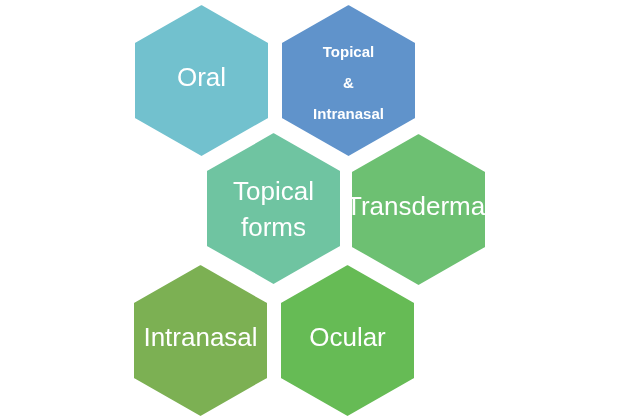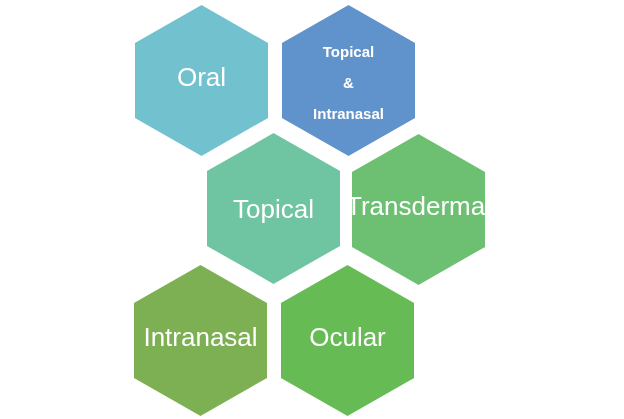--- a/index.html
+++ b/index.html
@@ -83,20 +83,21 @@
       <span class="line">Intranasal</span>
     </div>
   </div>
 
   <div class="hex hex-dosage">
     <svg class="hex-svg" viewBox="0 0 137 155" aria-hidden="true">
       <polygon points="68.5,1 136,39.5 136,115.5 68.5,154 1,115.5 1,39.5" fill="#6FC4A1"></polygon>
     </svg>
     <div class="hex-label">
       <span class="line">Topical</span>
+      <span class="line">forms</span>
     </div>
   </div>
 
   <div class="hex hex-injections">
     <svg class="hex-svg" viewBox="0 0 137 155" aria-hidden="true">
       <polygon points="68.5,1 136,39.5 136,115.5 68.5,154 1,115.5 1,39.5" fill="#6DC072"></polygon>
     </svg>
     <div class="hex-label">Transdermal</div>
   </div>
 

